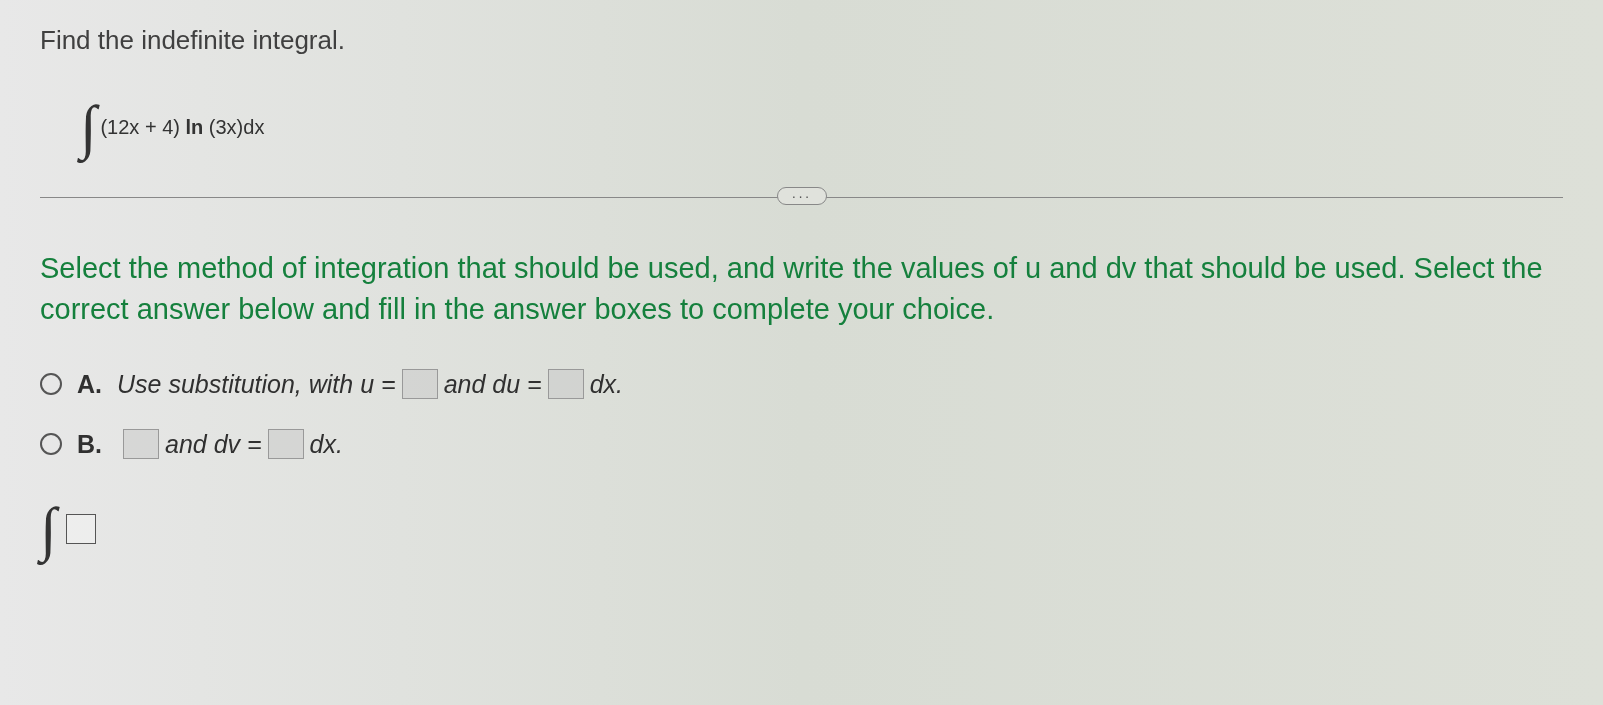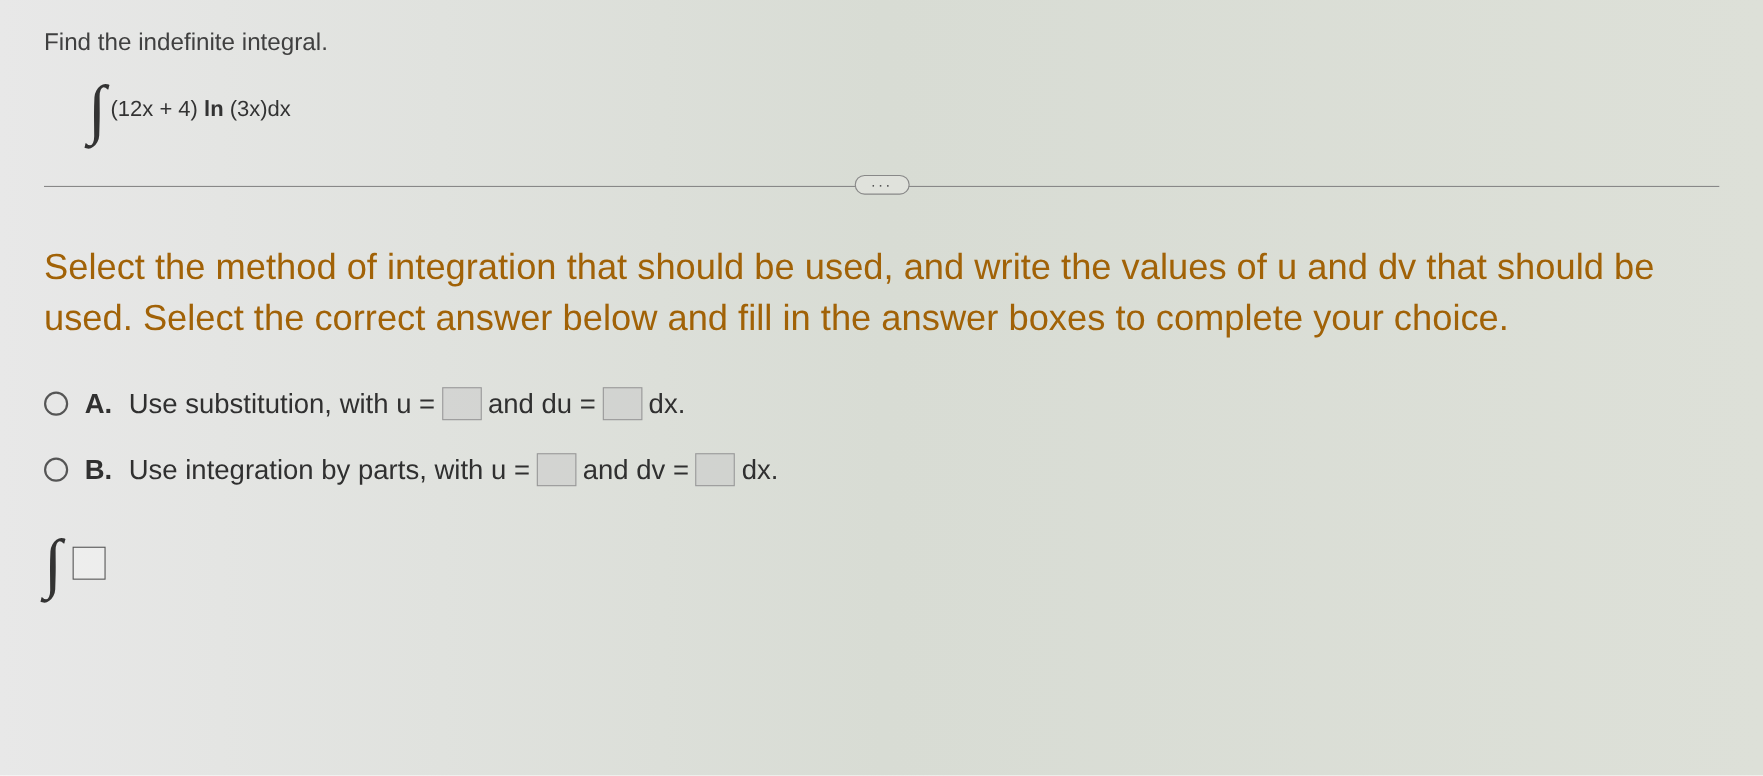--- a/index.html
+++ b/index.html
@@ -9,23 +9,23 @@
     }
     body {
       font-family: Arial, Helvetica, sans-serif;
       background: linear-gradient(to right, #e8e8e8 0%, #d8dcd4 50%, #dde0d8 100%);
       padding: 25px 40px;
       font-size: 24px;
       color: #333;
       min-height: 705px;
     }
     .question-header {
-      font-size: 22px;
+      font-size: 26px;
       color: #404040;
-      margin-bottom: 18px;
+      margin-bottom: 41px;
     }
     .integral-expr {
       margin-left: 40px;
       margin-bottom: 40px;
       font-size: 26px;
       display: flex;
       align-items: center;
     }
     .integral-sign {
       font-size: 60px;
@@ -54,22 +54,22 @@
       background: #e0e2dc;
       border: 1px solid #888;
       border-radius: 10px;
       padding: 0 14px;
       font-size: 14px;
       letter-spacing: 2px;
       cursor: pointer;
       color: #555;
     }
     .instructions {
-      font-size: 33px;
-      color: #a16207;
+      font-size: 29px;
+      color: #15803d;
       margin-bottom: 40px;
       line-height: 1.4;
       margin-top: 11px;
     }
     .choice-row {
       display: flex;
       align-items: center;
       margin-bottom: 30px;
       font-size: 25px;
       color: #303030;
@@ -84,20 +84,21 @@
       cursor: pointer;
     }
     .choice-label {
       font-weight: bold;
       margin-right: 15px;
     }
     .choice-text {
       display: flex;
       align-items: center;
       flex-wrap: wrap;
+      font-style: italic;
     }
     .fill-box {
       display: inline-block;
       width: 36px;
       height: 30px;
       border: 1px solid #999;
       background: rgba(200, 200, 200, 0.5);
       margin: 0 6px;
       vertical-align: middle;
     }
@@ -145,21 +146,20 @@
     <span> and du = </span>
     <span class="fill-box"></span>
     <span> dx.</span>
   </span>
 </div>
 
 <div class="choice-row">
   <div class="radio-outer"></div>
   <span class="choice-label">B.</span>
   <span class="choice-text">
-    <span>Use integration by parts, with u = </span>
     <span class="fill-box"></span>
     <span> and dv = </span>
     <span class="fill-box"></span>
     <span> dx.</span>
   </span>
 </div>
 
 <div class="final-row">
   <span class="integral-sign">∫</span>
   <span class="answer-box"></span>

